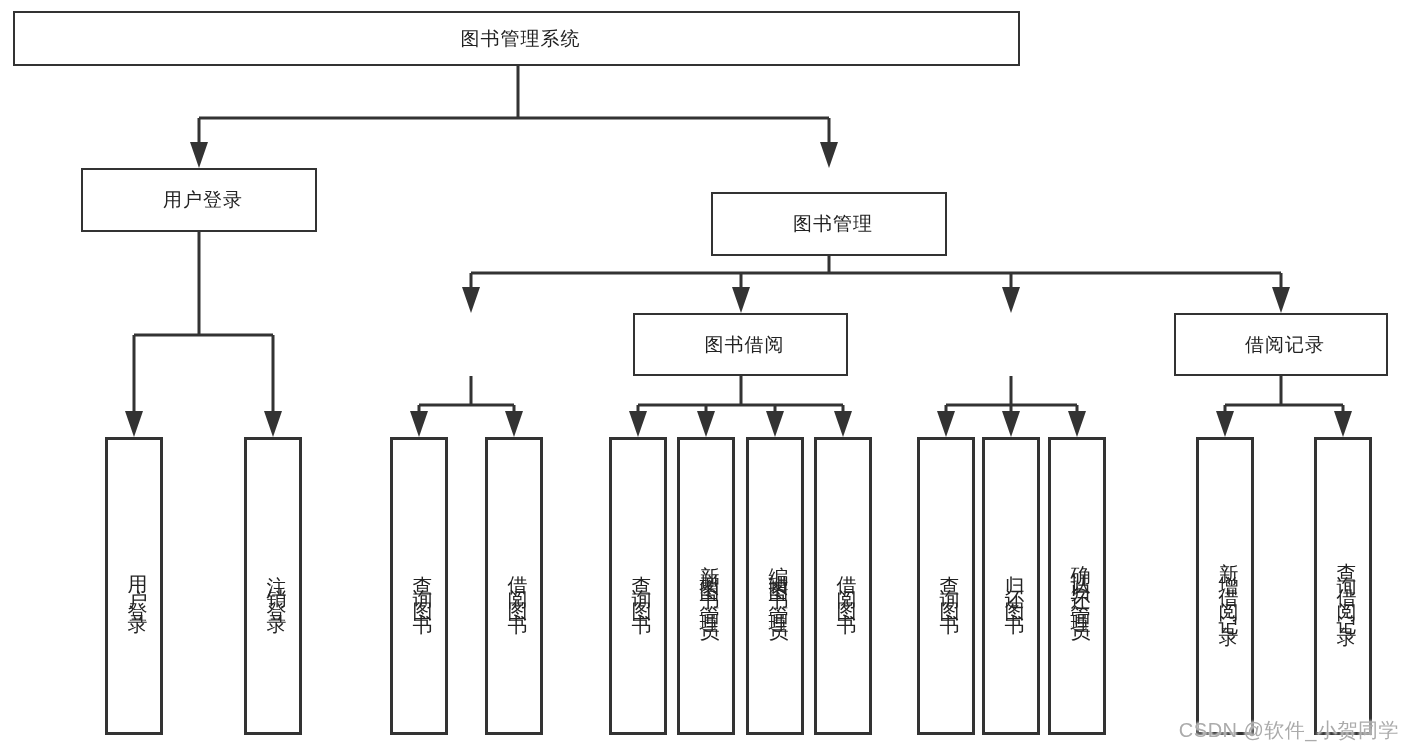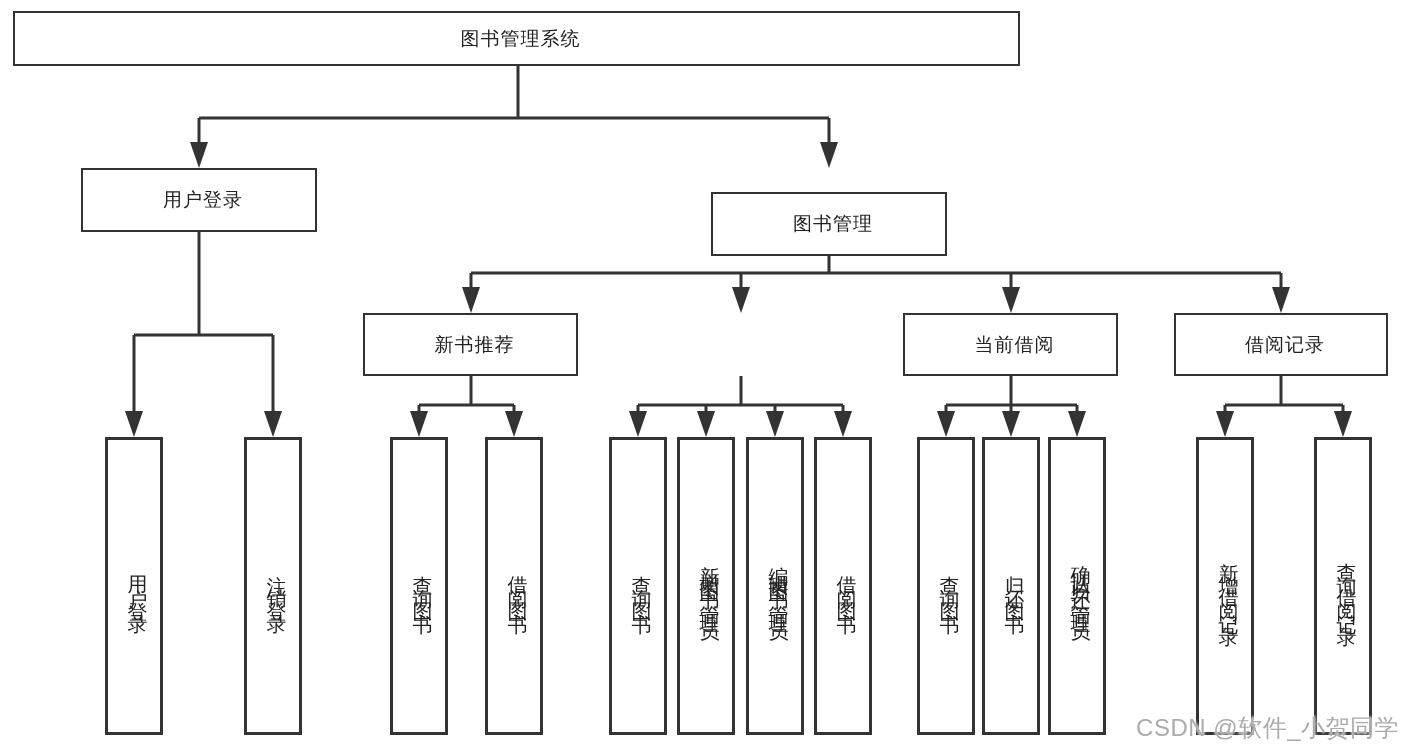--- a/index.html
+++ b/index.html
@@ -43,21 +43,21 @@
     line-height: 1;
     white-space: nowrap;
   }
   .leaf.long span {
     letter-spacing: 8px;
   }
   .watermark {
     position: absolute;
     right: 6px;
     bottom: 3px;
-    font-size: 24px;
+    font-size: 20px;
     color: #ababab;
     letter-spacing: 0.5px;
     text-shadow: 0 0 3px #ffffff, 0 0 3px #ffffff;
     z-index: 5;
   }
 </style>
 </head>
 <body>
 
 <div class="canvas">
@@ -108,25 +108,22 @@
     <span>图书管理系统</span>
   </div>
 
   <div class="box" style="left:81px; top:168px; width:236px; height:64px;">
     <span>用户登录</span>
   </div>
   <div class="box" style="left:711px; top:168px; width:236px; height:64px;margin-top:24px;">
     <span>图书管理</span>
   </div>
 
-  <div class="box" style="left:363px; top:313px; width:215px; height:63px;">
-    <span>新书推荐</span>
-  </div>
-  <div class="box" style="left:903px; top:313px; width:215px; height:63px;">
-    <span>当前借阅</span>
+  <div class="box" style="left:633px; top:313px; width:215px; height:63px;">
+    <span>图书借阅</span>
   </div>
   <div class="box" style="left:1174px; top:313px; width:214px; height:63px;text-align:right;">
     <span>借阅记录</span>
   </div>
 
   <div class="box leaf" style="left:105px;">
     <span>用户登录</span>
   </div>
   <div class="box leaf" style="left:244px;">
     <span>注销登录</span>

